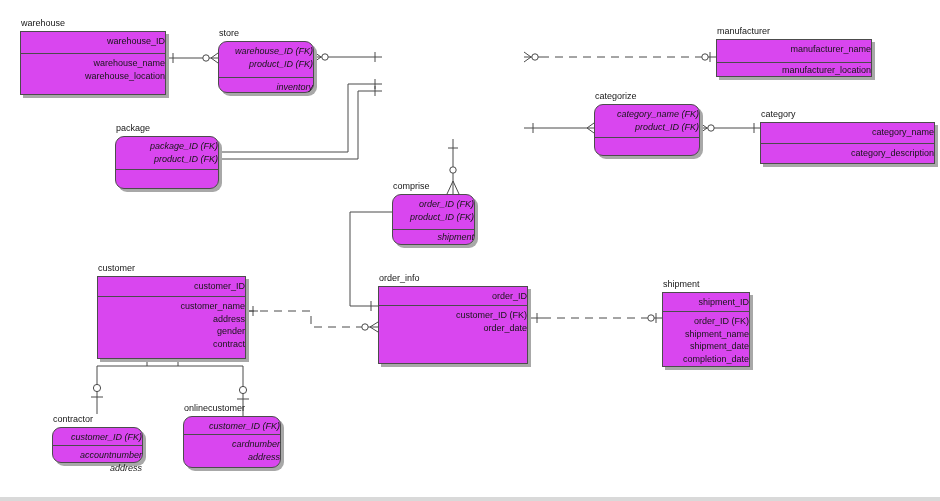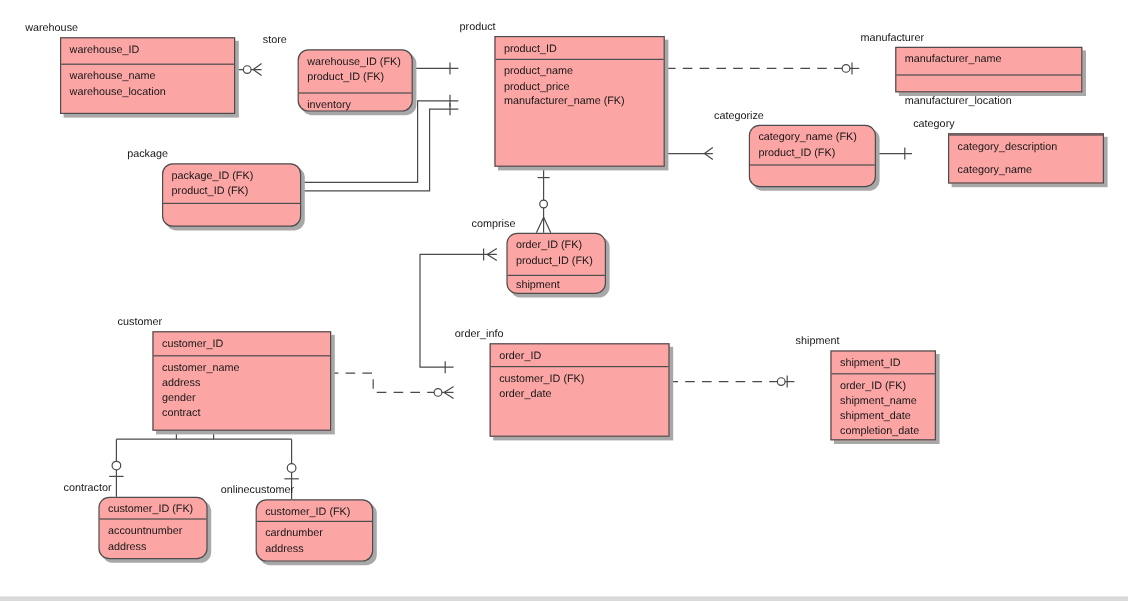--- a/index.html
+++ b/index.html
@@ -1,23 +1,23 @@
 <!DOCTYPE html>
 <html><head>
 <meta charset="utf-8">
 <style>
   html,body{margin:0;padding:0;background:#ffffff;}
   #canvas{position:relative;width:940px;height:501px;background:#ffffff;overflow:hidden;
           font-family:"Liberation Sans","DejaVu Sans",sans-serif;color:#111;}
   #wires{position:absolute;left:0;top:0;z-index:0;}
-  .entity{position:absolute;z-index:1;box-sizing:border-box;}
+  .entity{position:absolute;z-index:1;box-sizing:border-box;text-align:right;}
   .etitle{position:absolute;top:-13px;left:1px;font-size:9px;line-height:11px;white-space:nowrap;color:#161616;}
-  .ebox{position:relative;width:100%;height:100%;box-sizing:border-box;background:#fca5a5;
-        border:1px solid #4c4c4c;box-shadow:3px 3px 0 0 #a8a8a8;margin-left:30px;}
-  .rounded .ebox{border-radius:9px;}
+  .ebox{position:relative;width:100%;height:100%;box-sizing:border-box;background:#d946ef;
+        border:1px solid #4c4c4c;box-shadow:3px 3px 0 0 #a8a8a8;}
+  .rounded .ebox{border-radius:9px;font-style:italic;}
   .esec{box-sizing:border-box;padding-top:3px;}
   .esec.attrs{border-top:1px solid #4c4c4c;}
   .erow{font-size:9px;line-height:12.5px;padding-left:7px;white-space:nowrap;color:#161616;}
   #bottom-strip{position:absolute;left:0;bottom:0;width:940px;height:4px;background:#d9d9d9;z-index:2;}
 </style>
 </head>
 <body>
 
 <div id="canvas">
 
@@ -137,70 +137,57 @@
       <div class="esec keys" style="height:35px">
         <div class="erow">warehouse_ID (FK)</div>
         <div class="erow">product_ID (FK)</div>
       </div>
       <div class="esec attrs" style="height:15px">
         <div class="erow">inventory</div>
       </div>
     </div>
   </div>
 
-  <div class="entity" style="left:382px;top:30px;width:142px;height:109px">
-    <div class="etitle">product</div>
-    <div class="ebox">
-      <div class="esec keys" style="height:18px">
-        <div class="erow">product_ID</div>
-      </div>
-      <div class="esec attrs" style="height:89px">
-        <div class="erow">product_name</div>
-        <div class="erow">product_price</div>
-        <div class="erow">manufacturer_name (FK)</div>
-      </div>
-    </div>
-  </div>
 
   <div class="entity" style="left:716px;top:39px;width:156px;height:38px">
     <div class="etitle">manufacturer</div>
     <div class="ebox">
       <div class="esec keys" style="height:22px">
         <div class="erow">manufacturer_name</div>
       </div>
-      <div class="esec attrs" style="height:18px;padding-top:15px">
+      <div class="esec attrs" style="height:18px;padding-top:1px">
         <div class="erow">manufacturer_location</div>
       </div>
     </div>
   </div>
 
   <div class="entity rounded" style="left:594px;top:104px;width:106px;height:52px">
     <div class="etitle">categorize</div>
     <div class="ebox">
       <div class="esec keys" style="height:32px">
         <div class="erow">category_name (FK)</div>
         <div class="erow">product_ID (FK)</div>
       </div>
       <div class="esec attrs" style="height:18px"></div>
     </div>
   </div>
 
-  <div class="entity" style="left:760px;top:111px;width:130px;height:42px">
+  <div class="entity" style="left:760px;top:122px;width:175px;height:42px">
     <div class="etitle">category</div>
     <div class="ebox">
+      <div class="esec keys" style="height:20px">
+        <div class="erow">category_name</div>
+      </div>
       <div class="esec attrs" style="height:20px">
         <div class="erow">category_description</div>
       </div>
-      <div class="esec keys" style="height:20px">
-        <div class="erow">category_name</div>
-      </div>
-    </div>
-  </div>
-
-  <div class="entity rounded" style="left:105px;top:136px;width:116px;height:53px">
+    </div>
+  </div>
+
+  <div class="entity rounded" style="left:115px;top:136px;width:104px;height:53px">
     <div class="etitle">package</div>
     <div class="ebox">
       <div class="esec keys" style="height:32px">
         <div class="erow">package_ID (FK)</div>
         <div class="erow">product_ID (FK)</div>
       </div>
       <div class="esec attrs" style="height:19px"></div>
     </div>
   </div>
 
@@ -253,21 +240,21 @@
       </div>
       <div class="esec attrs" style="height:55px">
         <div class="erow">order_ID (FK)</div>
         <div class="erow">shipment_name</div>
         <div class="erow">shipment_date</div>
         <div class="erow">completion_date</div>
       </div>
     </div>
   </div>
 
-  <div class="entity rounded" style="left:52px;top:414px;width:91px;height:52px">
+  <div class="entity rounded" style="left:52px;top:427px;width:91px;height:36px">
     <div class="etitle">contractor</div>
     <div class="ebox">
       <div class="esec keys" style="height:17px">
         <div class="erow">customer_ID (FK)</div>
       </div>
       <div class="esec attrs" style="height:33px">
         <div class="erow">accountnumber</div>
         <div class="erow">address</div>
       </div>
     </div>

